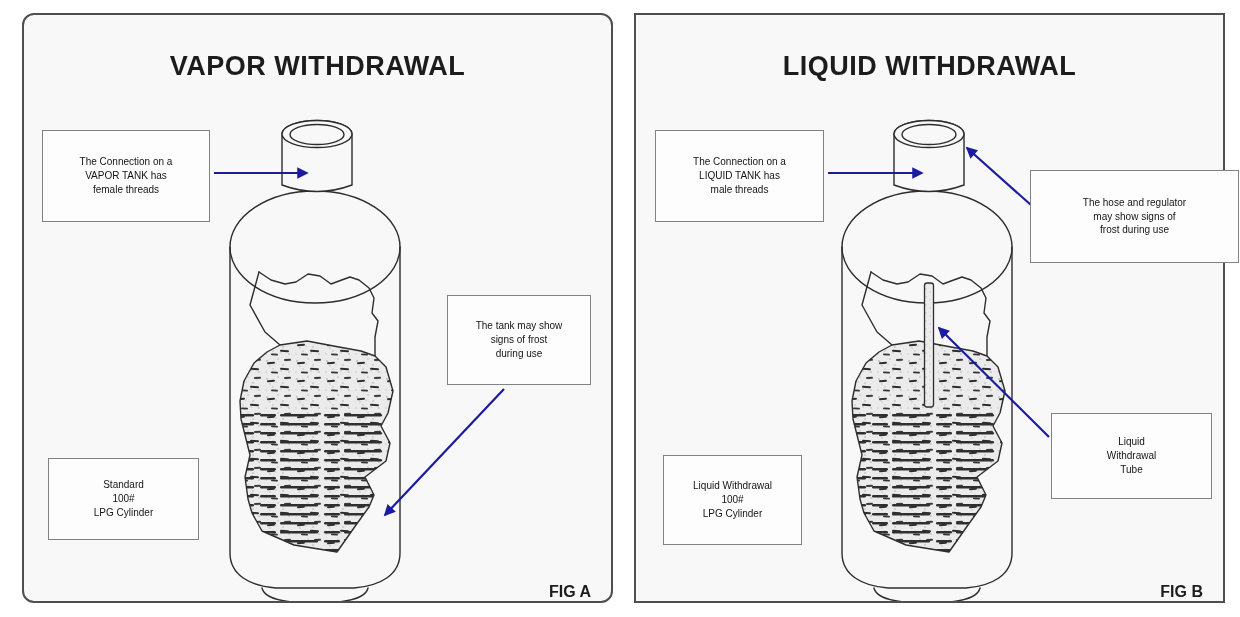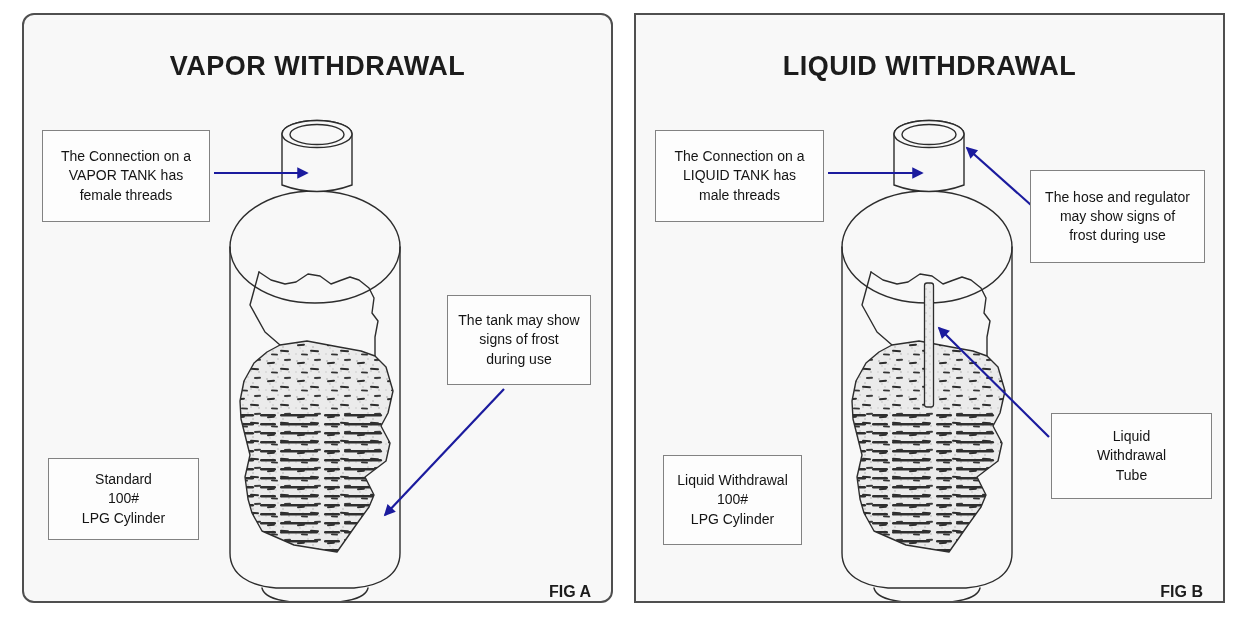--- a/index.html
+++ b/index.html
@@ -11,28 +11,28 @@
   #panel-a{left:22px;border-radius:12px;}
   #panel-b{left:634px;}
   .panel h1{
     position:absolute;left:0;right:0;top:36px;margin:0;text-align:center;
     font-size:27px;font-weight:bold;letter-spacing:.5px;color:#1c1c1c;
   }
   .art{position:absolute;left:0;top:0;width:100%;height:100%;}
   .callout{
     position:absolute;background:#fdfdfd;border:1px solid #828282;
     display:flex;align-items:center;justify-content:center;text-align:center;
-    font-size:14px;line-height:1.38;white-space:pre-line;color:#141414;
+    font-size:10px;line-height:1.38;white-space:pre-line;color:#141414;
     box-sizing:border-box;padding:4px;
   }
   .c-a1{left:18px;top:115px;width:168px;height:92px;}
   .c-a2{left:391px;top:280px;width:144px;height:90px;margin-left:32px;}
   .c-a3{left:24px;top:443px;width:151px;height:82px;}
   .c-b1{left:19px;top:115px;width:169px;height:92px;}
-  .c-b2{left:394px;top:155px;width:175px;height:93px;}
+  .c-b2{left:394px;top:155px;width:209px;height:93px;}
   .c-b3{left:27px;top:440px;width:139px;height:90px;}
   .c-b4{left:415px;top:398px;width:161px;height:86px;}
   .fig-label{
     position:absolute;right:20px;bottom:0;font-size:16px;font-weight:bold;color:#1c1c1c;
   }
   svg .outline{fill:none;stroke:#2d2d2d;stroke-width:1.4;stroke-linejoin:round;stroke-linecap:round;}
   svg .fillbg{fill:#f8f8f8;stroke:#2d2d2d;stroke-width:1.4;}
   svg .arrow{stroke:#1b1b9e;stroke-width:2.2;}
 </style>
 </head>

